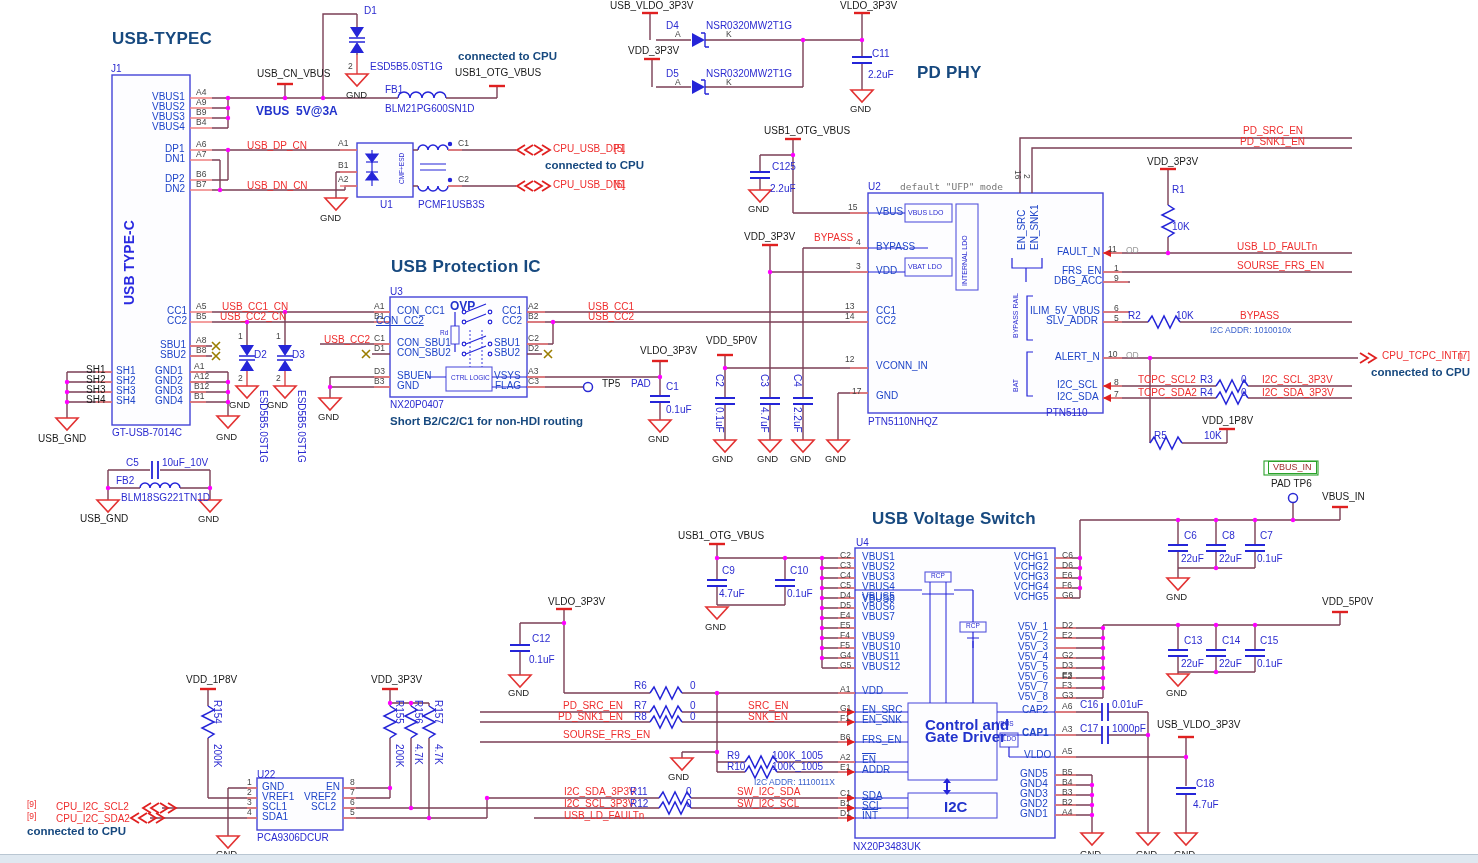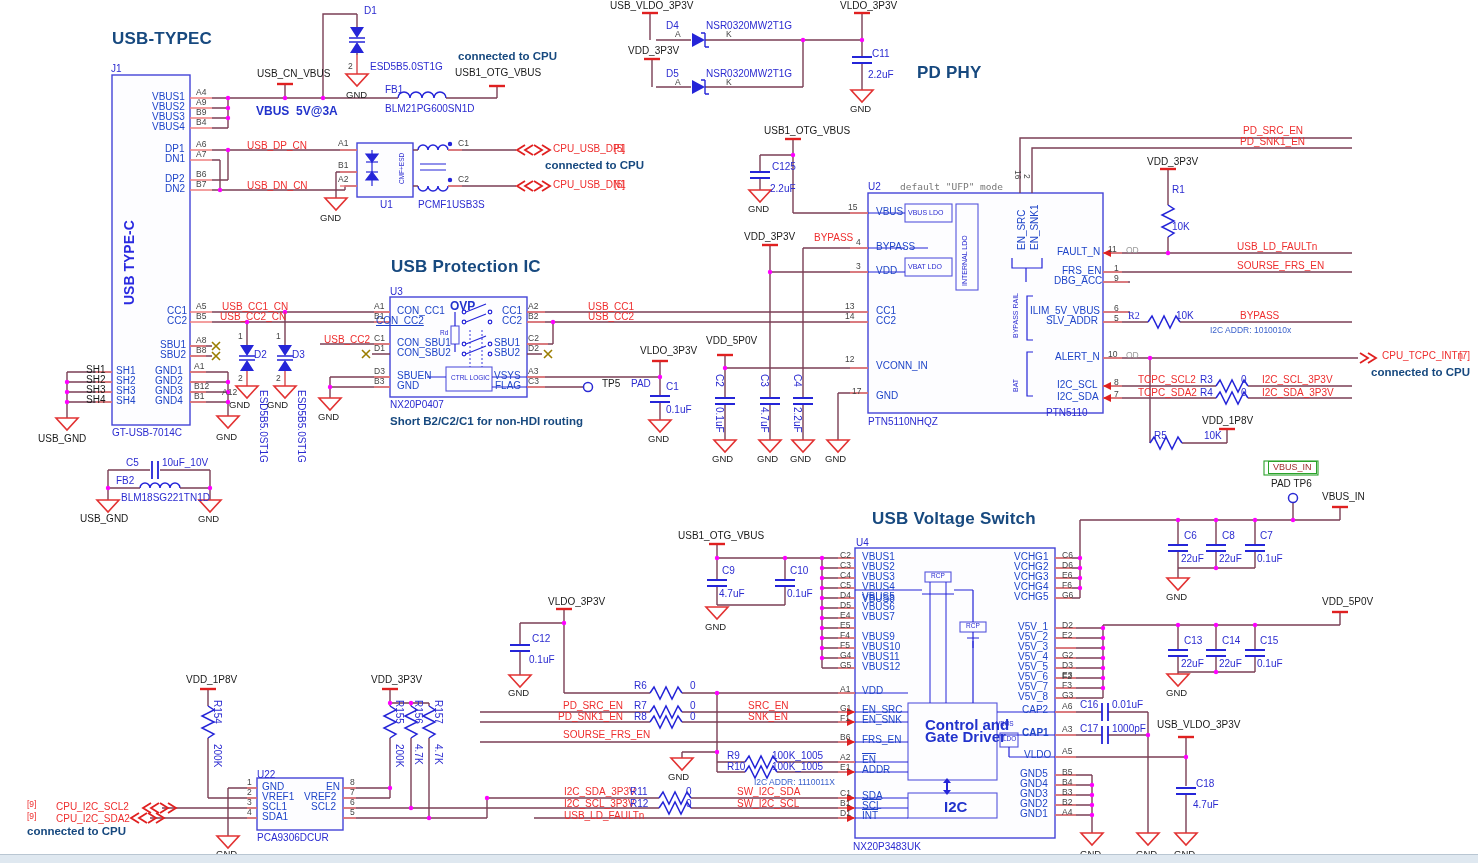--- a/index.html
+++ b/index.html
@@ -450,21 +450,21 @@
       <span class="lbl pr" style="left: 196px; top: 346px;">B8</span>
       <span class="lbl pn" style="left: 116px; top: 366px;">SH1</span>
       <span class="lbl pn" style="left: 116px; top: 376px;">SH2</span>
       <span class="lbl pn" style="left: 116px; top: 386px;">SH3</span>
       <span class="lbl pn" style="left: 116px; top: 396px;">SH4</span>
       <span class="lbl pn" style="left: 155px; top: 366px;">GND1</span>
       <span class="lbl pn" style="left: 155px; top: 376px;">GND2</span>
       <span class="lbl pn" style="left: 155px; top: 386px;">GND3</span>
       <span class="lbl pn" style="left: 155px; top: 396px;">GND4</span>
       <span class="lbl pr" style="left: 194px; top: 362px;">A1</span>
-      <span class="lbl pr" style="left: 194px; top: 388px; margin-left: 28px;">A12</span>
+      <span class="lbl pr" style="left: 194px; top: 372px;">A12</span>
       <span class="lbl pr" style="left: 194px; top: 382px;">B12</span>
       <span class="lbl pr" style="left: 194px; top: 392px;">B1</span>
       <span class="lbl" style="left: 86px; top: 365px;">SH1</span>
       <span class="lbl" style="left: 86px; top: 375px;">SH2</span>
       <span class="lbl" style="left: 86px; top: 385px;">SH3</span>
       <span class="lbl" style="left: 86px; top: 395px;">SH4</span>
       <span class="lbl" style="left: 38px; top: 434px;">USB_GND</span>
       <span class="lbl gn" style="left: 216px; top: 432px;">GND</span>
       <span class="lbl rf" style="left: 364px; top: 6px;">D1</span>
       <span class="lbl rf" style="left: 370px; top: 62px;">ESD5B5.0ST1G</span>
@@ -622,21 +622,21 @@
       <span class="lbl gy" style="left: 1126px; top: 351px;">OD</span>
       <span class="lbl rf" style="left: 868px; top: 417px;">PTN5110NHQZ</span>
       <span class="lbl rf" style="left: 1046px; top: 408px;">PTN5110</span>
       <span class="lbl net" style="left: 1243px; top: 126px;">PD_SRC_EN</span>
       <span class="lbl net" style="left: 1240px; top: 137px;">PD_SNK1_EN</span>
       <span class="lbl" style="left: 1147px; top: 157px;">VDD_3P3V</span>
       <span class="lbl rf" style="left: 1172px; top: 185px;">R1</span>
       <span class="lbl rf" style="left: 1172px; top: 222px;">10K</span>
       <span class="lbl net" style="left: 1237px; top: 242px;">USB_LD_FAULTn</span>
       <span class="lbl net" style="left: 1237px; top: 261px;">SOURSE_FRS_EN</span>
-      <span class="lbl rf" style="left: 1128px; top: 311px; font-family: Liberation Serif, serif;">R2</span>
+      <span class="lbl rf" style="left: 1128px; top: 311px;">R2</span>
       <span class="lbl rf" style="left: 1176px; top: 311px;">10K</span>
       <span class="lbl net" style="left: 1240px; top: 311px;">BYPASS</span>
       <span class="lbl sb" style="left: 1210px; top: 326px;">I2C ADDR: 1010010x</span>
       <span class="lbl net" style="left: 1382px; top: 351px;">CPU_TCPC_INTn</span>
       <span class="lbl net" style="left: 1459px; top: 351px;">[7]</span>
       <span class="lbl n" style="left: 1371px; top: 367px;">connected to CPU</span>
       <span class="lbl net" style="left: 1138px; top: 375px;">TCPC_SCL2</span>
       <span class="lbl rf" style="left: 1200px; top: 375px;">R3</span>
       <span class="lbl rf" style="left: 1241px; top: 375px;">0</span>
       <span class="lbl net" style="left: 1262px; top: 375px;">I2C_SCL_3P3V</span>

